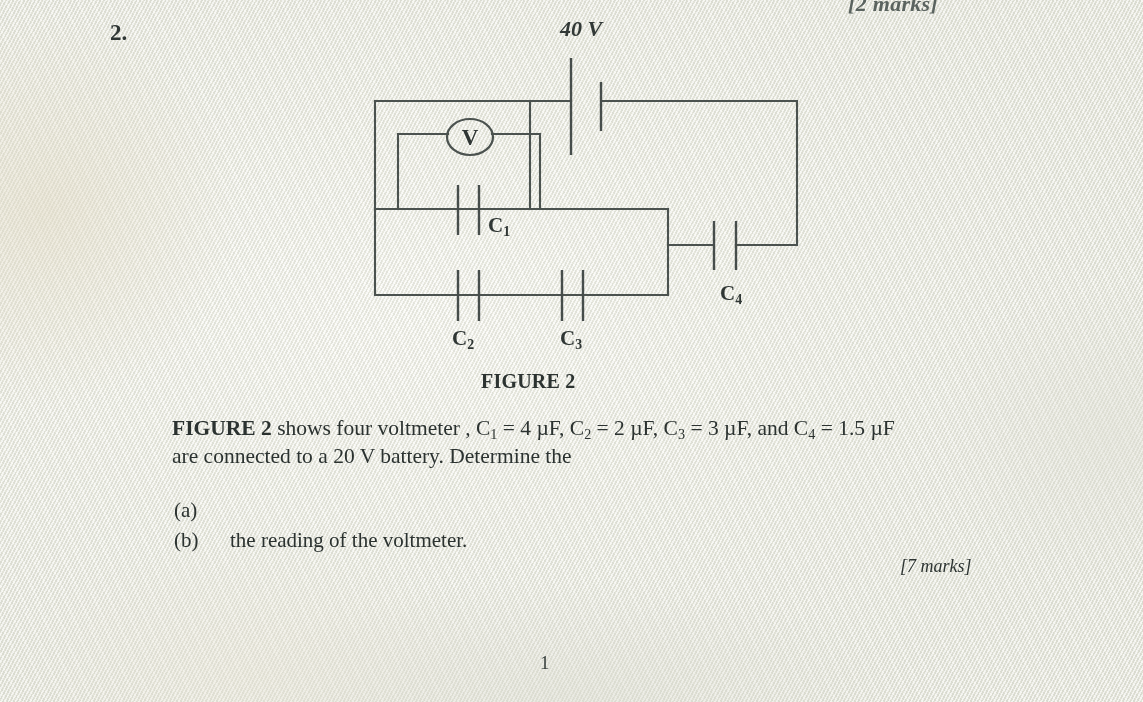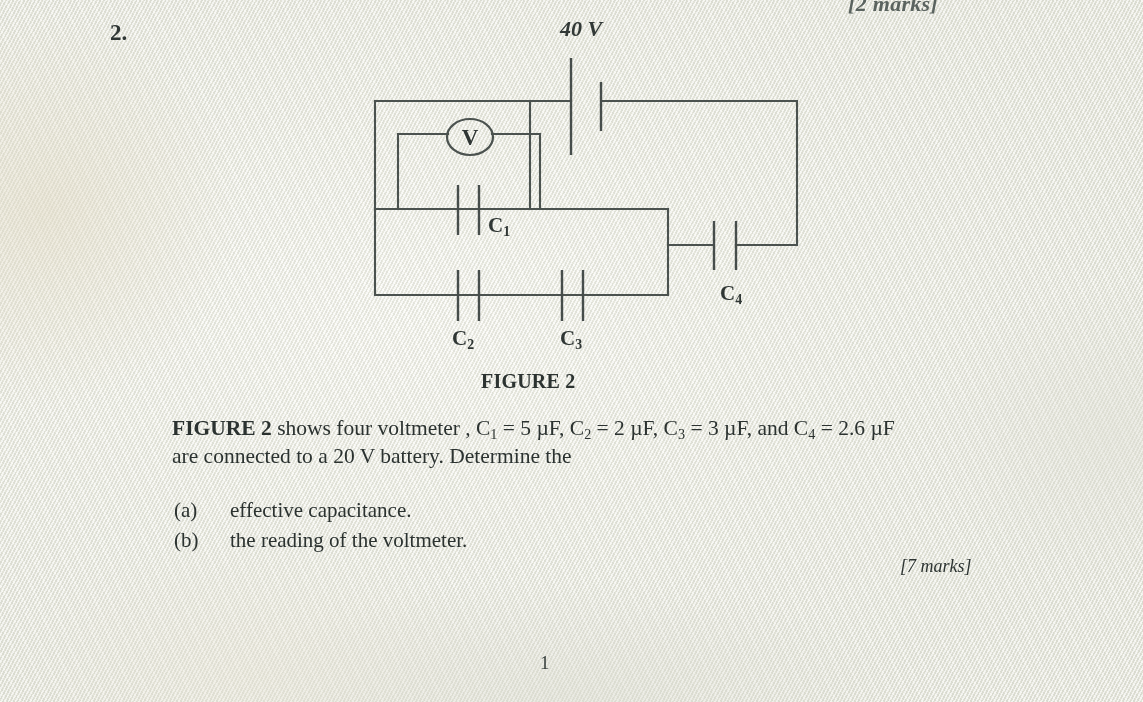--- a/index.html
+++ b/index.html
@@ -227,27 +227,26 @@
   <div class="abs cap-label" id="lbl-c3">
     <span>C</span><sub>3</sub>
   </div>
   <div class="abs cap-label" id="lbl-c4">
     <span>C</span><sub>4</sub>
   </div>
 
   <div class="abs" id="fig-caption">FIGURE 2</div>
 
   <div class="abs" id="body-text">
-    <span class="b">FIGURE 2</span><span> shows four voltmeter , </span><span>C</span><sub>1</sub><span> = 5 µF, </span><span>C</span><sub>2</sub><span> = 2 µF, </span><span>C</span><sub>3</sub><span> = 3 µF, and </span><span>C</span><sub>4</sub><span> = 2.6 µF</span><br><span>are connected to a 20 V battery. Determine the</span>
+    <span class="b">FIGURE 2</span><span> shows four voltmeter , </span><span>C</span><sub>1</sub><span> = 4 µF, </span><span>C</span><sub>2</sub><span> = 2 µF, </span><span>C</span><sub>3</sub><span> = 3 µF, and </span><span>C</span><sub>4</sub><span> = 1.5 µF</span><br><span>are connected to a 20 V battery. Determine the</span>
   </div>
 
   <div class="abs" id="parts">
     <div class="part-row">
       <span class="part-tag">(a)</span>
-      <span>effective capacitance.</span>
     </div>
     <div class="part-row">
       <span class="part-tag">(b)</span>
       <span>the reading of the voltmeter.</span>
     </div>
   </div>
 
   <div class="abs" id="marks-bottom">[7 marks]</div>
 
   <div class="abs" id="pagenum">1</div>

